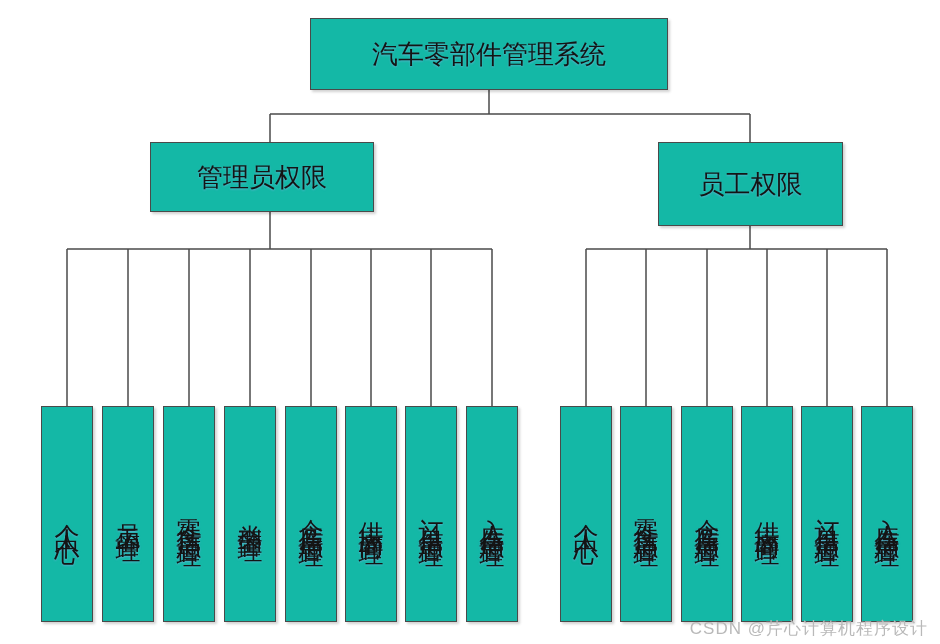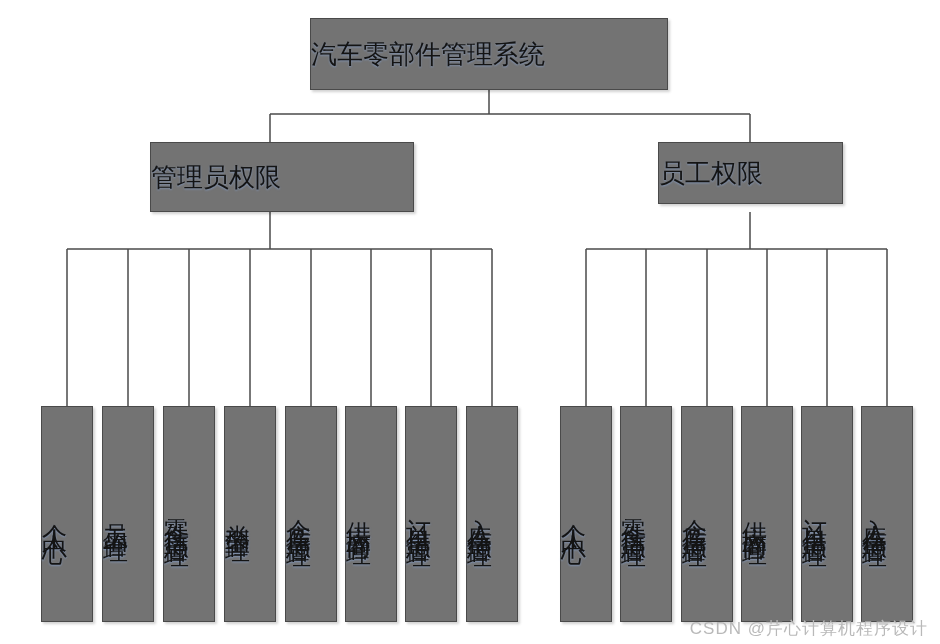--- a/index.html
+++ b/index.html
@@ -9,32 +9,32 @@
     --wm:#b9b9b9;
     --ink:#141414;
   }
   html,body{margin:0;padding:0;background:#fff;}
   body{font-family:"Liberation Sans", sans-serif;}
   .canvas{
     position:relative;width:940px;height:644px;background:var(--bg);overflow:hidden;
   }
   .connectors{position:absolute;left:0;top:0;}
   .node{
-    position:absolute;background:#737373;
+    position:absolute;background:#14b8a6;
     border:1.5px solid var(--box-border);
     box-shadow:1.5px 1.5px 2.5px rgba(0,0,0,0.18);
-    display:flex;align-items:center;
+    display:flex;align-items:center;justify-content:center;
     color:var(--ink);
     text-shadow:0 1px 2px rgba(140,175,235,0.55);
     box-sizing:border-box;
   }
   .node-root{left:310px;top:18px;width:358px;height:72px;font-size:26px;}
   .node-branch{font-size:26px;}
-  .node-branch-0{left:150px;top:142px;width:264px;height:70px;}
-  .node-branch-1{left:658px;top:142px;width:185px;height:62px;}
+  .node-branch-0{left:150px;top:142px;width:224px;height:70px;}
+  .node-branch-1{left:658px;top:142px;width:185px;height:84px;}
   .node-leaf{width:52px;height:216px;top:406px;}
   .leaf-label{
     writing-mode:vertical-rl;
     text-orientation:upright;
     font-size:25px;line-height:1;letter-spacing:5px;
   }
   .watermark{
     position:absolute;right:12px;bottom:4px;
     font-size:17px;color:var(--wm);letter-spacing:1px;
     text-shadow:none;white-space:nowrap;

